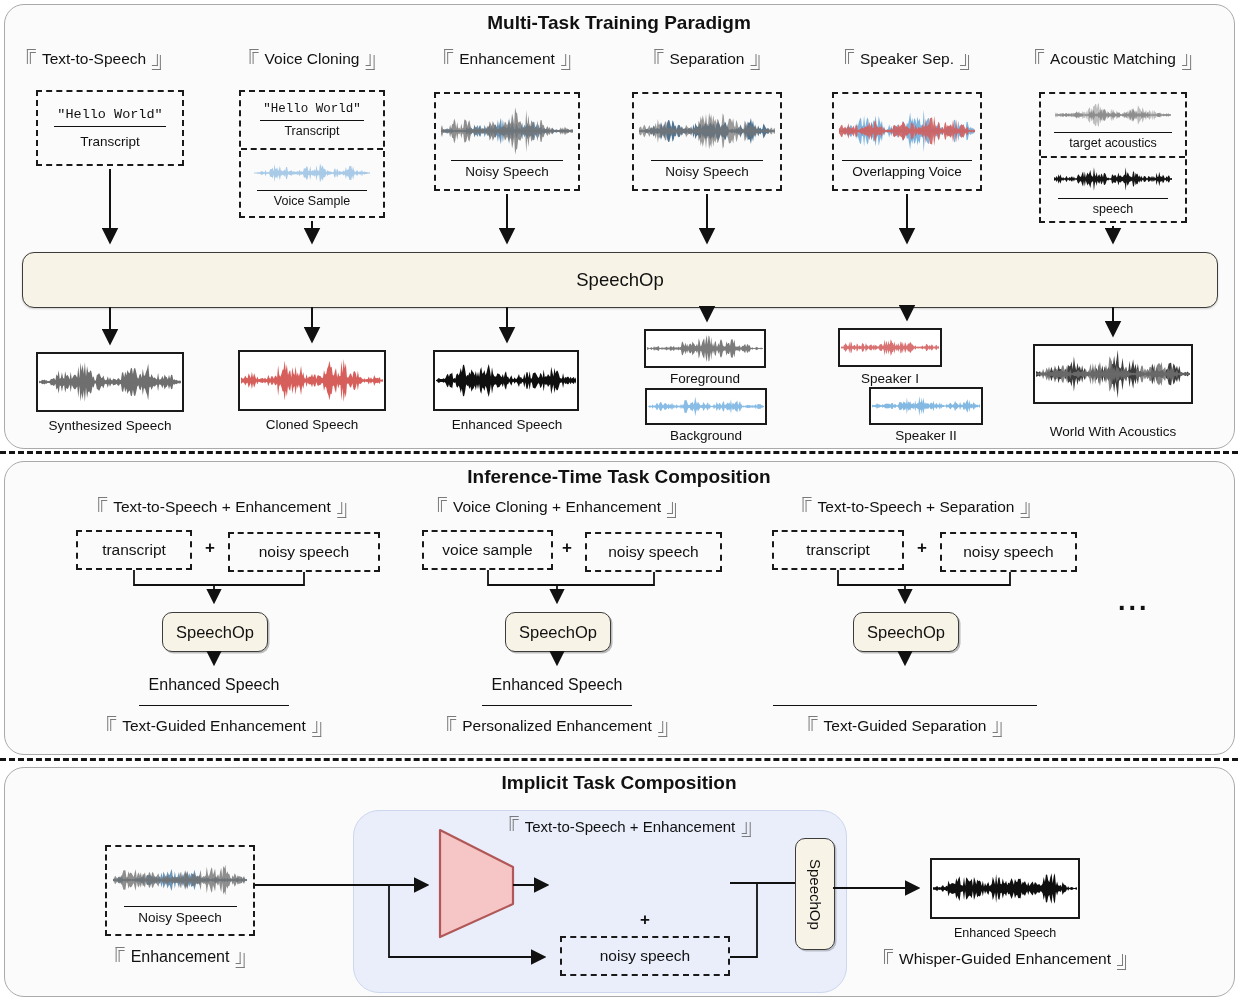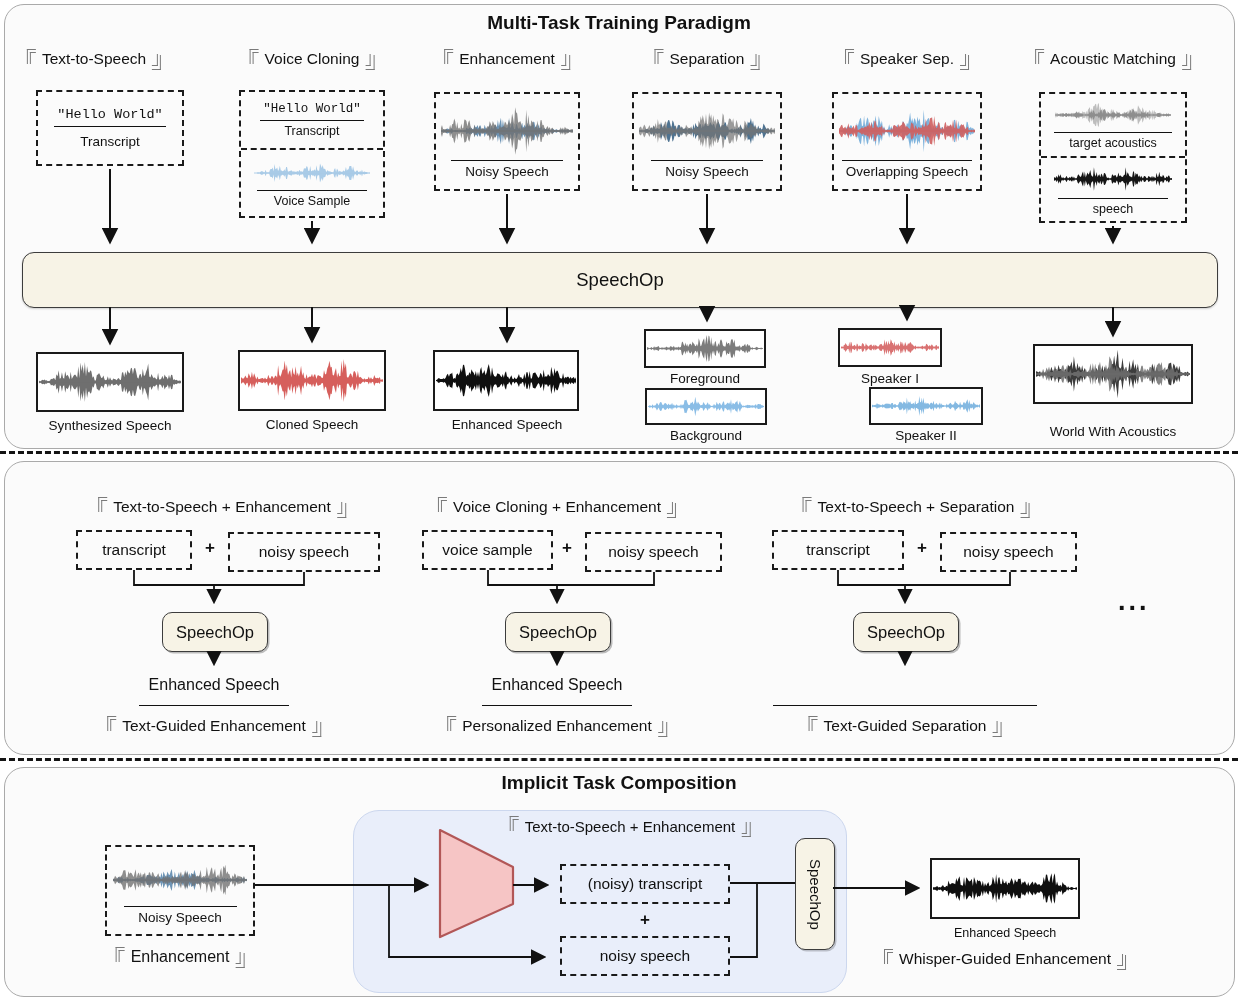--- a/index.html
+++ b/index.html
@@ -133,21 +133,21 @@
   </div>
 
   <div class="dbox" style="left:832px;top:92px;width:150px;height:99px;gap:3px;">
     <svg class="wave" style="width:136px;height:52px;" viewBox="0 0 200 56" preserveAspectRatio="none">
         <path d="M0 28 L0.0 27.4 L1.5 27.7 L3.1 26.8 L4.6 27.7 L6.2 25.6 L7.7 26.0 L9.2 25.7 L10.8 25.1 L12.3 23.2 L13.8 23.4 L15.4 23.9 L16.9 21.8 L18.5 22.0 L20.0 25.4 L21.5 26.6 L23.1 26.3 L24.6 25.9 L26.2 19.3 L27.7 23.0 L29.2 18.3 L30.8 14.7 L32.3 13.6 L33.8 22.9 L35.4 22.2 L36.9 11.4 L38.5 23.7 L40.0 18.6 L41.5 13.2 L43.1 15.7 L44.6 25.3 L46.2 24.1 L47.7 17.7 L49.2 21.7 L50.8 16.2 L52.3 19.4 L53.8 11.3 L55.4 21.0 L56.9 22.8 L58.5 11.9 L60.0 17.1 L61.5 21.3 L63.1 16.8 L64.6 25.7 L66.2 22.9 L67.7 26.2 L69.2 26.8 L70.8 26.6 L72.3 25.2 L73.8 20.6 L75.4 25.6 L76.9 22.5 L78.5 26.2 L80.0 23.1 L81.5 22.1 L83.1 25.9 L84.6 22.8 L86.2 21.1 L87.7 24.8 L89.2 23.8 L90.8 25.8 L92.3 25.8 L93.8 17.4 L95.4 18.3 L96.9 24.9 L98.5 23.8 L100.0 19.2 L101.5 20.9 L103.1 15.4 L104.6 8.0 L106.2 18.4 L107.7 14.1 L109.2 19.6 L110.8 13.9 L112.3 15.8 L113.8 20.9 L115.4 12.4 L116.9 17.7 L118.5 14.2 L120.0 22.2 L121.5 21.9 L123.1 22.0 L124.6 5.2 L126.2 22.9 L127.7 18.4 L129.2 16.4 L130.8 14.5 L132.3 14.0 L133.8 20.7 L135.4 22.5 L136.9 26.0 L138.5 23.1 L140.0 25.7 L141.5 24.2 L143.1 22.4 L144.6 22.4 L146.2 17.6 L147.7 25.9 L149.2 24.9 L150.8 24.3 L152.3 23.5 L153.8 27.0 L155.4 26.2 L156.9 24.5 L158.5 24.3 L160.0 22.9 L161.5 22.8 L163.1 23.8 L164.6 21.8 L166.2 26.0 L167.7 24.9 L169.2 16.1 L170.8 15.9 L172.3 23.2 L173.8 24.9 L175.4 17.0 L176.9 23.5 L178.5 21.1 L180.0 24.5 L181.5 21.9 L183.1 25.5 L184.6 26.2 L186.2 26.0 L187.7 18.0 L189.2 18.3 L190.8 24.0 L192.3 25.4 L193.8 23.5 L195.4 25.6 L196.9 24.6 L198.5 26.3 L200.0 27.1 L200.0 28.9 L198.5 29.7 L196.9 31.4 L195.4 30.4 L193.8 32.5 L192.3 30.6 L190.8 32.0 L189.2 37.7 L187.7 38.0 L186.2 30.0 L184.6 29.8 L183.1 30.5 L181.5 34.1 L180.0 31.5 L178.5 34.9 L176.9 32.5 L175.4 39.0 L173.8 31.1 L172.3 32.8 L170.8 40.1 L169.2 39.9 L167.7 31.1 L166.2 30.0 L164.6 34.2 L163.1 32.2 L161.5 33.2 L160.0 33.1 L158.5 31.7 L156.9 31.5 L155.4 29.8 L153.8 29.0 L152.3 32.5 L150.8 31.7 L149.2 31.1 L147.7 30.1 L146.2 38.4 L144.6 33.6 L143.1 33.6 L141.5 31.8 L140.0 30.3 L138.5 32.9 L136.9 30.0 L135.4 33.5 L133.8 35.3 L132.3 42.0 L130.8 41.5 L129.2 39.6 L127.7 37.6 L126.2 33.1 L124.6 50.8 L123.1 34.0 L121.5 34.1 L120.0 33.8 L118.5 41.8 L116.9 38.3 L115.4 43.6 L113.8 35.1 L112.3 40.2 L110.8 42.1 L109.2 36.4 L107.7 41.9 L106.2 37.6 L104.6 48.0 L103.1 40.6 L101.5 35.1 L100.0 36.8 L98.5 32.2 L96.9 31.1 L95.4 37.7 L93.8 38.6 L92.3 30.2 L90.8 30.2 L89.2 32.2 L87.7 31.2 L86.2 34.9 L84.6 33.2 L83.1 30.1 L81.5 33.9 L80.0 32.9 L78.5 29.8 L76.9 33.5 L75.4 30.4 L73.8 35.4 L72.3 30.8 L70.8 29.4 L69.2 29.2 L67.7 29.8 L66.2 33.1 L64.6 30.3 L63.1 39.2 L61.5 34.7 L60.0 38.9 L58.5 44.1 L56.9 33.2 L55.4 35.0 L53.8 44.7 L52.3 36.6 L50.8 39.8 L49.2 34.3 L47.7 38.3 L46.2 31.9 L44.6 30.7 L43.1 40.3 L41.5 42.8 L40.0 37.4 L38.5 32.3 L36.9 44.6 L35.4 33.8 L33.8 33.1 L32.3 42.4 L30.8 41.3 L29.2 37.7 L27.7 33.0 L26.2 36.7 L24.6 30.1 L23.1 29.7 L21.5 29.4 L20.0 30.6 L18.5 34.0 L16.9 34.2 L15.4 32.1 L13.8 32.6 L12.3 32.8 L10.8 30.9 L9.2 30.3 L7.7 30.0 L6.2 30.4 L4.6 28.3 L3.1 29.2 L1.5 28.3 L0.0 28.6 Z" fill="#7fb3dc"></path>
         <line x1="0" x2="200" y1="28" y2="28" stroke="#7fb3dc" stroke-width="1"></line>
         <path d="M0 28 L0.0 25.5 L1.5 24.2 L3.1 21.7 L4.6 21.2 L6.2 25.1 L7.7 24.5 L9.2 23.2 L10.8 26.1 L12.3 24.1 L13.8 19.7 L15.4 24.8 L16.9 24.4 L18.5 25.2 L20.0 24.1 L21.5 22.1 L23.1 25.9 L24.6 21.2 L26.2 22.2 L27.7 26.8 L29.2 26.6 L30.8 25.9 L32.3 25.2 L33.8 23.7 L35.4 25.2 L36.9 24.3 L38.5 23.1 L40.0 24.3 L41.5 21.8 L43.1 23.1 L44.6 18.0 L46.2 23.5 L47.7 18.7 L49.2 24.6 L50.8 24.9 L52.3 16.8 L53.8 17.6 L55.4 23.2 L56.9 24.0 L58.5 24.5 L60.0 23.1 L61.5 24.2 L63.1 21.5 L64.6 26.9 L66.2 24.3 L67.7 27.1 L69.2 27.1 L70.8 26.4 L72.3 26.9 L73.8 26.4 L75.4 27.1 L76.9 24.8 L78.5 26.8 L80.0 22.2 L81.5 21.6 L83.1 22.4 L84.6 23.1 L86.2 24.1 L87.7 20.5 L89.2 23.3 L90.8 21.9 L92.3 21.2 L93.8 17.7 L95.4 18.9 L96.9 20.6 L98.5 23.7 L100.0 22.6 L101.5 24.3 L103.1 25.1 L104.6 26.0 L106.2 18.5 L107.7 19.8 L109.2 20.1 L110.8 26.5 L112.3 21.6 L113.8 23.6 L115.4 26.1 L116.9 23.3 L118.5 24.5 L120.0 24.1 L121.5 24.9 L123.1 20.3 L124.6 24.0 L126.2 22.9 L127.7 14.8 L129.2 23.3 L130.8 21.4 L132.3 20.9 L133.8 14.2 L135.4 14.1 L136.9 13.3 L138.5 23.0 L140.0 11.9 L141.5 20.7 L143.1 24.8 L144.6 23.9 L146.2 18.2 L147.7 19.4 L149.2 25.4 L150.8 26.0 L152.3 23.5 L153.8 26.4 L155.4 19.8 L156.9 18.0 L158.5 24.0 L160.0 21.6 L161.5 23.1 L163.1 21.9 L164.6 20.8 L166.2 23.7 L167.7 16.0 L169.2 23.9 L170.8 25.4 L172.3 15.7 L173.8 25.2 L175.4 25.6 L176.9 25.7 L178.5 22.5 L180.0 20.4 L181.5 21.8 L183.1 20.6 L184.6 23.7 L186.2 26.1 L187.7 24.4 L189.2 23.3 L190.8 27.1 L192.3 27.1 L193.8 27.2 L195.4 26.4 L196.9 27.6 L198.5 26.2 L200.0 27.0 L200.0 29.0 L198.5 29.8 L196.9 28.4 L195.4 29.6 L193.8 28.8 L192.3 28.9 L190.8 28.9 L189.2 32.7 L187.7 31.6 L186.2 29.9 L184.6 32.3 L183.1 35.4 L181.5 34.2 L180.0 35.6 L178.5 33.5 L176.9 30.3 L175.4 30.4 L173.8 30.8 L172.3 40.3 L170.8 30.6 L169.2 32.1 L167.7 40.0 L166.2 32.3 L164.6 35.2 L163.1 34.1 L161.5 32.9 L160.0 34.4 L158.5 32.0 L156.9 38.0 L155.4 36.2 L153.8 29.6 L152.3 32.5 L150.8 30.0 L149.2 30.6 L147.7 36.6 L146.2 37.8 L144.6 32.1 L143.1 31.2 L141.5 35.3 L140.0 44.1 L138.5 33.0 L136.9 42.7 L135.4 41.9 L133.8 41.8 L132.3 35.1 L130.8 34.6 L129.2 32.7 L127.7 41.2 L126.2 33.1 L124.6 32.0 L123.1 35.7 L121.5 31.1 L120.0 31.9 L118.5 31.5 L116.9 32.7 L115.4 29.9 L113.8 32.4 L112.3 34.4 L110.8 29.5 L109.2 35.9 L107.7 36.2 L106.2 37.5 L104.6 30.0 L103.1 30.9 L101.5 31.7 L100.0 33.4 L98.5 32.3 L96.9 35.4 L95.4 37.1 L93.8 38.3 L92.3 34.8 L90.8 34.1 L89.2 32.7 L87.7 35.5 L86.2 31.9 L84.6 32.9 L83.1 33.6 L81.5 34.4 L80.0 33.8 L78.5 29.2 L76.9 31.2 L75.4 28.9 L73.8 29.6 L72.3 29.1 L70.8 29.6 L69.2 28.9 L67.7 28.9 L66.2 31.7 L64.6 29.1 L63.1 34.5 L61.5 31.8 L60.0 32.9 L58.5 31.5 L56.9 32.0 L55.4 32.8 L53.8 38.4 L52.3 39.2 L50.8 31.1 L49.2 31.4 L47.7 37.3 L46.2 32.5 L44.6 38.0 L43.1 32.9 L41.5 34.2 L40.0 31.7 L38.5 32.9 L36.9 31.7 L35.4 30.8 L33.8 32.3 L32.3 30.8 L30.8 30.1 L29.2 29.4 L27.7 29.2 L26.2 33.8 L24.6 34.8 L23.1 30.1 L21.5 33.9 L20.0 31.9 L18.5 30.8 L16.9 31.6 L15.4 31.2 L13.8 36.3 L12.3 31.9 L10.8 29.9 L9.2 32.8 L7.7 31.5 L6.2 30.9 L4.6 34.8 L3.1 34.3 L1.5 31.8 L0.0 30.5 Z" fill="#cf5f5f" opacity="0.9"></path>
         <line x1="0" x2="200" y1="28" y2="28" stroke="#cf5f5f" stroke-width="1"></line>
       </svg>
     <div class="ul" style="width:130px;"></div>
-    <span class="cap">Overlapping Speech</span>
+    <span class="cap">Overlapping Voice</span>
   </div>
 
   <div class="dbox" style="left:1039px;top:92px;width:148px;height:131px;gap:0;padding:0;text-align:right;">
     <div class="dsub" style="height:62px;">
       <svg class="wave" style="width:116px;height:28px;" viewBox="0 0 200 56" preserveAspectRatio="none">
           <path d="M0 28 L0.0 26.4 L1.5 22.7 L3.1 25.6 L4.6 24.2 L6.2 26.3 L7.7 25.6 L9.2 24.5 L10.8 24.4 L12.3 24.6 L13.8 25.1 L15.4 25.5 L16.9 25.9 L18.5 27.3 L20.0 26.4 L21.5 25.8 L23.1 25.9 L24.6 24.6 L26.2 26.9 L27.7 26.5 L29.2 23.7 L30.8 24.6 L32.3 23.3 L33.8 26.1 L35.4 24.0 L36.9 24.0 L38.5 25.5 L40.0 25.4 L41.5 20.3 L43.1 24.8 L44.6 25.8 L46.2 25.9 L47.7 19.9 L49.2 22.8 L50.8 21.3 L52.3 25.9 L53.8 19.3 L55.4 25.3 L56.9 17.7 L58.5 14.8 L60.0 12.1 L61.5 22.7 L63.1 14.6 L64.6 19.8 L66.2 10.1 L67.7 10.5 L69.2 6.4 L70.8 5.4 L72.3 15.9 L73.8 6.4 L75.4 4.2 L76.9 19.6 L78.5 11.1 L80.0 19.4 L81.5 14.6 L83.1 24.8 L84.6 18.2 L86.2 25.5 L87.7 26.0 L89.2 25.5 L90.8 19.7 L92.3 24.9 L93.8 23.9 L95.4 24.4 L96.9 15.4 L98.5 21.8 L100.0 16.5 L101.5 19.8 L103.1 25.4 L104.6 25.4 L106.2 19.6 L107.7 22.1 L109.2 24.4 L110.8 21.9 L112.3 24.8 L113.8 26.3 L115.4 26.7 L116.9 26.7 L118.5 22.9 L120.0 21.7 L121.5 23.5 L123.1 24.6 L124.6 21.7 L126.2 19.6 L127.7 25.6 L129.2 23.7 L130.8 24.7 L132.3 15.7 L133.8 15.9 L135.4 14.6 L136.9 24.4 L138.5 19.1 L140.0 23.0 L141.5 23.2 L143.1 8.3 L144.6 11.9 L146.2 15.7 L147.7 17.7 L149.2 24.5 L150.8 12.6 L152.3 16.4 L153.8 23.0 L155.4 23.6 L156.9 17.7 L158.5 25.9 L160.0 23.6 L161.5 21.4 L163.1 18.1 L164.6 21.4 L166.2 25.4 L167.7 17.5 L169.2 25.3 L170.8 18.1 L172.3 22.1 L173.8 22.6 L175.4 25.5 L176.9 24.6 L178.5 25.9 L180.0 23.4 L181.5 23.1 L183.1 25.0 L184.6 25.4 L186.2 27.2 L187.7 24.5 L189.2 27.0 L190.8 26.4 L192.3 26.5 L193.8 27.2 L195.4 27.5 L196.9 26.6 L198.5 27.2 L200.0 27.7 L200.0 28.3 L198.5 28.8 L196.9 29.4 L195.4 28.5 L193.8 28.8 L192.3 29.5 L190.8 29.6 L189.2 29.0 L187.7 31.5 L186.2 28.8 L184.6 30.6 L183.1 31.0 L181.5 32.9 L180.0 32.6 L178.5 30.1 L176.9 31.4 L175.4 30.5 L173.8 33.4 L172.3 33.9 L170.8 37.9 L169.2 30.7 L167.7 38.5 L166.2 30.6 L164.6 34.6 L163.1 37.9 L161.5 34.6 L160.0 32.4 L158.5 30.1 L156.9 38.3 L155.4 32.4 L153.8 33.0 L152.3 39.6 L150.8 43.4 L149.2 31.5 L147.7 38.3 L146.2 40.3 L144.6 44.1 L143.1 47.7 L141.5 32.8 L140.0 33.0 L138.5 36.9 L136.9 31.6 L135.4 41.4 L133.8 40.1 L132.3 40.3 L130.8 31.3 L129.2 32.3 L127.7 30.4 L126.2 36.4 L124.6 34.3 L123.1 31.4 L121.5 32.5 L120.0 34.3 L118.5 33.1 L116.9 29.3 L115.4 29.3 L113.8 29.7 L112.3 31.2 L110.8 34.1 L109.2 31.6 L107.7 33.9 L106.2 36.4 L104.6 30.6 L103.1 30.6 L101.5 36.2 L100.0 39.5 L98.5 34.2 L96.9 40.6 L95.4 31.6 L93.8 32.1 L92.3 31.1 L90.8 36.3 L89.2 30.5 L87.7 30.0 L86.2 30.5 L84.6 37.8 L83.1 31.2 L81.5 41.4 L80.0 36.6 L78.5 44.9 L76.9 36.4 L75.4 51.8 L73.8 49.6 L72.3 40.1 L70.8 50.6 L69.2 49.6 L67.7 45.5 L66.2 45.9 L64.6 36.2 L63.1 41.4 L61.5 33.3 L60.0 43.9 L58.5 41.2 L56.9 38.3 L55.4 30.7 L53.8 36.7 L52.3 30.1 L50.8 34.7 L49.2 33.2 L47.7 36.1 L46.2 30.1 L44.6 30.2 L43.1 31.2 L41.5 35.7 L40.0 30.6 L38.5 30.5 L36.9 32.0 L35.4 32.0 L33.8 29.9 L32.3 32.7 L30.8 31.4 L29.2 32.3 L27.7 29.5 L26.2 29.1 L24.6 31.4 L23.1 30.1 L21.5 30.2 L20.0 29.6 L18.5 28.7 L16.9 30.1 L15.4 30.5 L13.8 30.9 L12.3 31.4 L10.8 31.6 L9.2 31.5 L7.7 30.4 L6.2 29.7 L4.6 31.8 L3.1 30.4 L1.5 33.3 L0.0 29.6 Z" fill="#bdbdbd"></path>
           <line x1="0" x2="200" y1="28" y2="28" stroke="#bdbdbd" stroke-width="1"></line>
           <path d="M0 28 L0.0 27.5 L1.5 27.4 L3.1 27.2 L4.6 27.1 L6.2 26.6 L7.7 27.2 L9.2 26.0 L10.8 27.0 L12.3 26.6 L13.8 23.5 L15.4 26.0 L16.9 26.5 L18.5 24.0 L20.0 24.0 L21.5 26.1 L23.1 25.0 L24.6 25.7 L26.2 27.1 L27.7 23.6 L29.2 26.3 L30.8 26.8 L32.3 25.8 L33.8 24.3 L35.4 24.1 L36.9 20.5 L38.5 24.2 L40.0 21.4 L41.5 25.6 L43.1 23.8 L44.6 24.8 L46.2 24.4 L47.7 26.1 L49.2 27.3 L50.8 27.5 L52.3 26.3 L53.8 27.2 L55.4 26.3 L56.9 26.8 L58.5 24.9 L60.0 20.3 L61.5 24.7 L63.1 19.9 L64.6 24.3 L66.2 17.9 L67.7 21.4 L69.2 26.2 L70.8 25.3 L72.3 25.2 L73.8 25.4 L75.4 21.4 L76.9 24.1 L78.5 18.5 L80.0 17.6 L81.5 25.3 L83.1 17.8 L84.6 16.6 L86.2 16.4 L87.7 20.8 L89.2 25.0 L90.8 25.6 L92.3 21.5 L93.8 25.3 L95.4 25.8 L96.9 25.0 L98.5 23.8 L100.0 21.8 L101.5 23.6 L103.1 23.0 L104.6 25.8 L106.2 25.9 L107.7 23.4 L109.2 23.6 L110.8 23.4 L112.3 26.1 L113.8 27.0 L115.4 27.0 L116.9 24.0 L118.5 26.7 L120.0 24.0 L121.5 24.8 L123.1 21.5 L124.6 26.2 L126.2 26.0 L127.7 23.3 L129.2 16.8 L130.8 19.5 L132.3 24.5 L133.8 17.6 L135.4 17.4 L136.9 20.2 L138.5 25.3 L140.0 18.9 L141.5 25.7 L143.1 25.1 L144.6 24.5 L146.2 24.8 L147.7 25.9 L149.2 19.9 L150.8 23.7 L152.3 23.0 L153.8 24.5 L155.4 20.4 L156.9 26.4 L158.5 24.4 L160.0 21.6 L161.5 26.8 L163.1 25.2 L164.6 26.9 L166.2 27.4 L167.7 27.1 L169.2 27.2 L170.8 26.0 L172.3 27.5 L173.8 26.7 L175.4 27.0 L176.9 24.1 L178.5 24.2 L180.0 24.1 L181.5 25.6 L183.1 26.9 L184.6 27.1 L186.2 26.9 L187.7 25.7 L189.2 26.8 L190.8 26.3 L192.3 24.3 L193.8 26.6 L195.4 24.6 L196.9 26.4 L198.5 27.2 L200.0 26.5 L200.0 29.5 L198.5 28.8 L196.9 29.6 L195.4 31.4 L193.8 29.4 L192.3 31.7 L190.8 29.7 L189.2 29.2 L187.7 30.3 L186.2 29.1 L184.6 28.9 L183.1 29.1 L181.5 30.4 L180.0 31.9 L178.5 31.8 L176.9 31.9 L175.4 29.0 L173.8 29.3 L172.3 28.5 L170.8 30.0 L169.2 28.8 L167.7 28.9 L166.2 28.6 L164.6 29.1 L163.1 30.8 L161.5 29.2 L160.0 34.4 L158.5 31.6 L156.9 29.6 L155.4 35.6 L153.8 31.5 L152.3 33.0 L150.8 32.3 L149.2 36.1 L147.7 30.1 L146.2 31.2 L144.6 31.5 L143.1 30.9 L141.5 30.3 L140.0 37.1 L138.5 30.7 L136.9 35.8 L135.4 38.6 L133.8 38.4 L132.3 31.5 L130.8 36.5 L129.2 39.2 L127.7 32.7 L126.2 30.0 L124.6 29.8 L123.1 34.5 L121.5 31.2 L120.0 32.0 L118.5 29.3 L116.9 32.0 L115.4 29.0 L113.8 29.0 L112.3 29.9 L110.8 32.6 L109.2 32.4 L107.7 32.6 L106.2 30.1 L104.6 30.2 L103.1 33.0 L101.5 32.4 L100.0 34.2 L98.5 32.2 L96.9 31.0 L95.4 30.2 L93.8 30.7 L92.3 34.5 L90.8 30.4 L89.2 31.0 L87.7 35.2 L86.2 39.6 L84.6 39.4 L83.1 38.2 L81.5 30.7 L80.0 38.4 L78.5 37.5 L76.9 31.9 L75.4 34.6 L73.8 30.6 L72.3 30.8 L70.8 30.7 L69.2 29.8 L67.7 34.6 L66.2 38.1 L64.6 31.7 L63.1 36.1 L61.5 31.3 L60.0 35.7 L58.5 31.1 L56.9 29.2 L55.4 29.7 L53.8 28.8 L52.3 29.7 L50.8 28.5 L49.2 28.7 L47.7 29.9 L46.2 31.6 L44.6 31.2 L43.1 32.2 L41.5 30.4 L40.0 34.6 L38.5 31.8 L36.9 35.5 L35.4 31.9 L33.8 31.7 L32.3 30.2 L30.8 29.2 L29.2 29.7 L27.7 32.4 L26.2 28.9 L24.6 30.3 L23.1 31.0 L21.5 29.9 L20.0 32.0 L18.5 32.0 L16.9 29.5 L15.4 30.0 L13.8 32.5 L12.3 29.4 L10.8 29.0 L9.2 30.0 L7.7 28.8 L6.2 29.4 L4.6 28.9 L3.1 28.8 L1.5 28.6 L0.0 28.5 Z" fill="#8a8a8a" opacity="0.9"></path>
           <line x1="0" x2="200" y1="28" y2="28" stroke="#8a8a8a" stroke-width="1"></line>
         </svg>
@@ -229,20 +229,21 @@
         <path d="M0 28 L0.0 27.1 L1.5 27.4 L3.1 27.2 L4.6 27.3 L6.2 25.1 L7.7 26.7 L9.2 22.6 L10.8 26.5 L12.3 25.5 L13.8 21.3 L15.4 24.3 L16.9 20.2 L18.5 25.4 L20.0 26.1 L21.5 25.9 L23.1 23.0 L24.6 24.7 L26.2 22.6 L27.7 23.5 L29.2 25.0 L30.8 24.9 L32.3 23.8 L33.8 19.8 L35.4 18.6 L36.9 23.3 L38.5 25.2 L40.0 19.4 L41.5 26.0 L43.1 26.2 L44.6 22.9 L46.2 27.3 L47.7 27.0 L49.2 25.9 L50.8 25.9 L52.3 26.0 L53.8 24.5 L55.4 24.0 L56.9 25.7 L58.5 26.3 L60.0 25.0 L61.5 24.4 L63.1 25.7 L64.6 22.2 L66.2 26.3 L67.7 25.1 L69.2 23.7 L70.8 17.2 L72.3 25.3 L73.8 16.5 L75.4 24.3 L76.9 17.4 L78.5 24.3 L80.0 24.1 L81.5 20.3 L83.1 15.4 L84.6 23.1 L86.2 25.8 L87.7 24.3 L89.2 24.6 L90.8 18.1 L92.3 23.1 L93.8 23.2 L95.4 9.5 L96.9 12.3 L98.5 15.4 L100.0 23.7 L101.5 20.3 L103.1 25.1 L104.6 18.9 L106.2 21.7 L107.7 22.3 L109.2 26.3 L110.8 21.4 L112.3 25.4 L113.8 20.8 L115.4 25.0 L116.9 20.1 L118.5 26.4 L120.0 24.0 L121.5 26.7 L123.1 26.1 L124.6 27.1 L126.2 26.5 L127.7 27.1 L129.2 27.2 L130.8 23.2 L132.3 22.7 L133.8 25.9 L135.4 24.3 L136.9 19.4 L138.5 19.4 L140.0 25.3 L141.5 22.0 L143.1 25.2 L144.6 22.6 L146.2 24.5 L147.7 20.5 L149.2 20.9 L150.8 22.5 L152.3 25.6 L153.8 17.7 L155.4 25.3 L156.9 19.2 L158.5 17.5 L160.0 16.4 L161.5 19.2 L163.1 15.6 L164.6 24.0 L166.2 22.3 L167.7 20.7 L169.2 26.6 L170.8 23.3 L172.3 21.8 L173.8 24.7 L175.4 20.7 L176.9 23.4 L178.5 20.9 L180.0 26.2 L181.5 26.0 L183.1 23.4 L184.6 27.1 L186.2 26.6 L187.7 26.3 L189.2 26.0 L190.8 27.6 L192.3 27.0 L193.8 27.5 L195.4 27.2 L196.9 27.0 L198.5 27.1 L200.0 27.4 L200.0 28.6 L198.5 28.9 L196.9 29.0 L195.4 28.8 L193.8 28.5 L192.3 29.0 L190.8 28.4 L189.2 30.0 L187.7 29.7 L186.2 29.4 L184.6 28.9 L183.1 32.6 L181.5 30.0 L180.0 29.8 L178.5 35.1 L176.9 32.6 L175.4 35.3 L173.8 31.3 L172.3 34.2 L170.8 32.7 L169.2 29.4 L167.7 35.3 L166.2 33.7 L164.6 32.0 L163.1 40.4 L161.5 36.8 L160.0 39.6 L158.5 38.5 L156.9 36.8 L155.4 30.7 L153.8 38.3 L152.3 30.4 L150.8 33.5 L149.2 35.1 L147.7 35.5 L146.2 31.5 L144.6 33.4 L143.1 30.8 L141.5 34.0 L140.0 30.7 L138.5 36.6 L136.9 36.6 L135.4 31.7 L133.8 30.1 L132.3 33.3 L130.8 32.8 L129.2 28.8 L127.7 28.9 L126.2 29.5 L124.6 28.9 L123.1 29.9 L121.5 29.3 L120.0 32.0 L118.5 29.6 L116.9 35.9 L115.4 31.0 L113.8 35.2 L112.3 30.6 L110.8 34.6 L109.2 29.7 L107.7 33.7 L106.2 34.3 L104.6 37.1 L103.1 30.9 L101.5 35.7 L100.0 32.3 L98.5 40.6 L96.9 43.7 L95.4 46.5 L93.8 32.8 L92.3 32.9 L90.8 37.9 L89.2 31.4 L87.7 31.7 L86.2 30.2 L84.6 32.9 L83.1 40.6 L81.5 35.7 L80.0 31.9 L78.5 31.7 L76.9 38.6 L75.4 31.7 L73.8 39.5 L72.3 30.7 L70.8 38.8 L69.2 32.3 L67.7 30.9 L66.2 29.7 L64.6 33.8 L63.1 30.3 L61.5 31.6 L60.0 31.0 L58.5 29.7 L56.9 30.3 L55.4 32.0 L53.8 31.5 L52.3 30.0 L50.8 30.1 L49.2 30.1 L47.7 29.0 L46.2 28.7 L44.6 33.1 L43.1 29.8 L41.5 30.0 L40.0 36.6 L38.5 30.8 L36.9 32.7 L35.4 37.4 L33.8 36.2 L32.3 32.2 L30.8 31.1 L29.2 31.0 L27.7 32.5 L26.2 33.4 L24.6 31.3 L23.1 33.0 L21.5 30.1 L20.0 29.9 L18.5 30.6 L16.9 35.8 L15.4 31.7 L13.8 34.7 L12.3 30.5 L10.8 29.5 L9.2 33.4 L7.7 29.3 L6.2 30.9 L4.6 28.7 L3.1 28.8 L1.5 28.6 L0.0 28.9 Z" fill="#6e6e6e" opacity="0.85"></path>
         <line x1="0" x2="200" y1="28" y2="28" stroke="#6e6e6e" stroke-width="1"></line>
       </svg>
   </div>
   <div class="lbl cap" style="left:1113px;top:424px;">World With Acoustics</div>
 
   <div class="sep" style="top:451px;"></div>
   <div class="sep" style="top:758px;"></div>
 
   <div class="panel" style="left:4px;top:461px;width:1229px;height:292px;"></div>
+  <div class="title" style="left:619px;top:466px;">Inference-Time Task Composition</div>
 
   <div class="hdr" style="left:222px;top:498px;">
     <span class="jb">
         <i class="br br-l"></i>
         <span>Text-to-Speech + Enhancement</span>
         <i class="br br-r"></i>
       </span>
   </div>
   <div class="dbox intext" style="left:76px;top:530px;width:116px;height:40px;">
     <span>transcript</span>
@@ -344,23 +345,20 @@
   <div class="lbl" style="left:180px;top:948px;font-size:16px;">
     <span class="jb">
         <i class="br br-l"></i>
         <span>Enhancement</span>
         <i class="br br-r"></i>
       </span>
   </div>
 
   <div class="lbl" style="left:476px;top:878px;font-size:12.5px;">WhisperX</div>
 
-  <div class="dbox intext" style="left:560px;top:864px;width:170px;height:40px;">
-    <span>(noisy) transcript</span>
-  </div>
   <div class="plus" style="left:645px;top:910px;">+</div>
   <div class="dbox intext" style="left:560px;top:936px;width:170px;height:40px;">
     <span>noisy speech</span>
   </div>
 
   <div class="vpill" style="left:795px;top:838px;width:38px;height:110px;">
     <span>SpeechOp</span>
   </div>
 
   <div class="sbox" style="left:930px;top:858px;width:150px;height:61px;">

